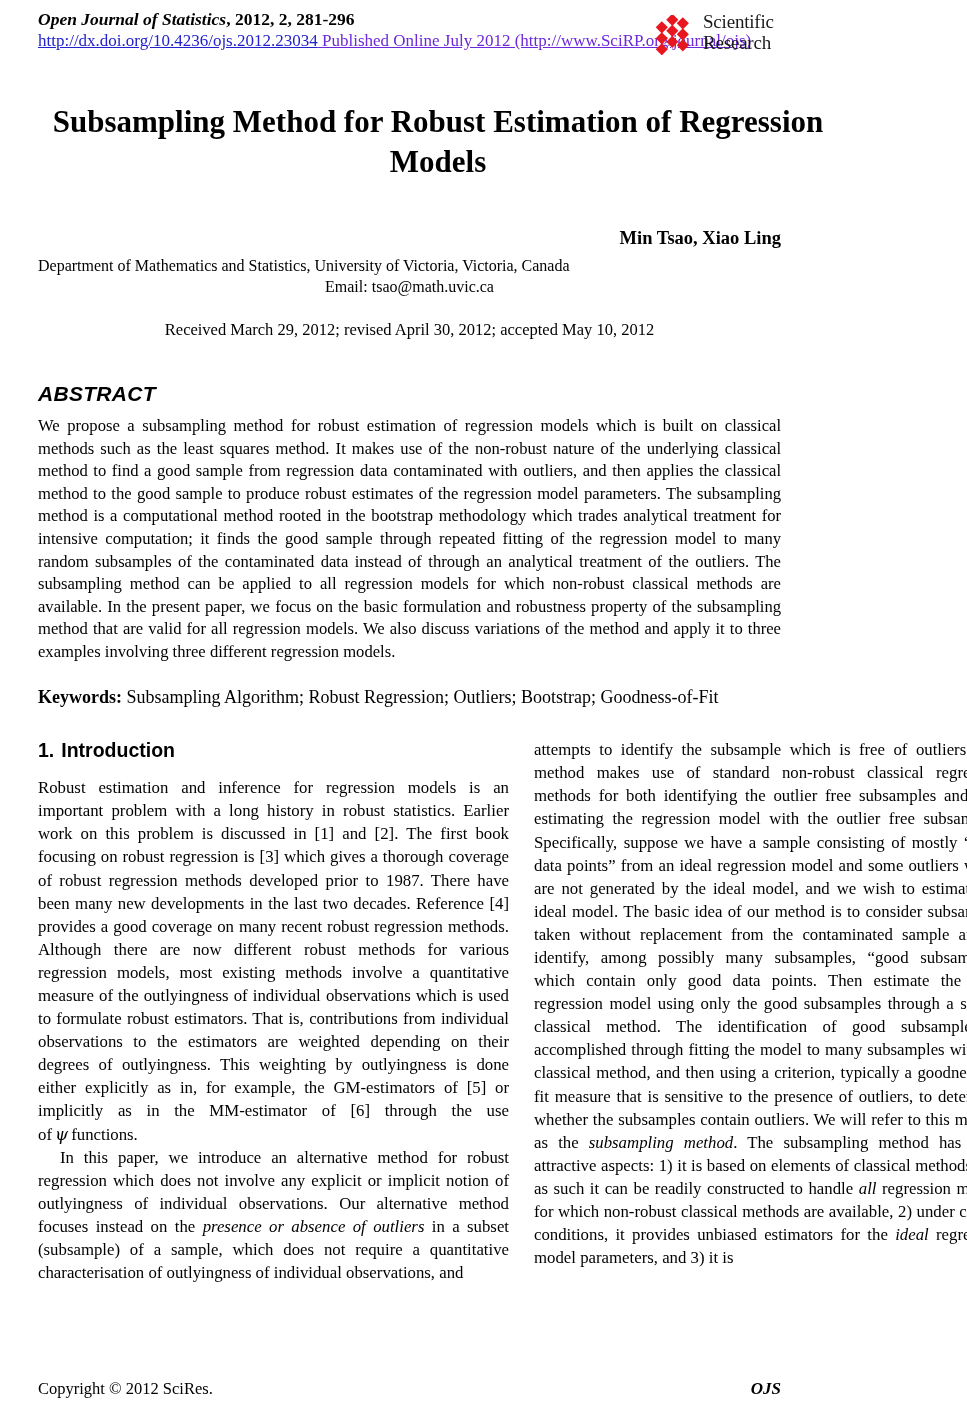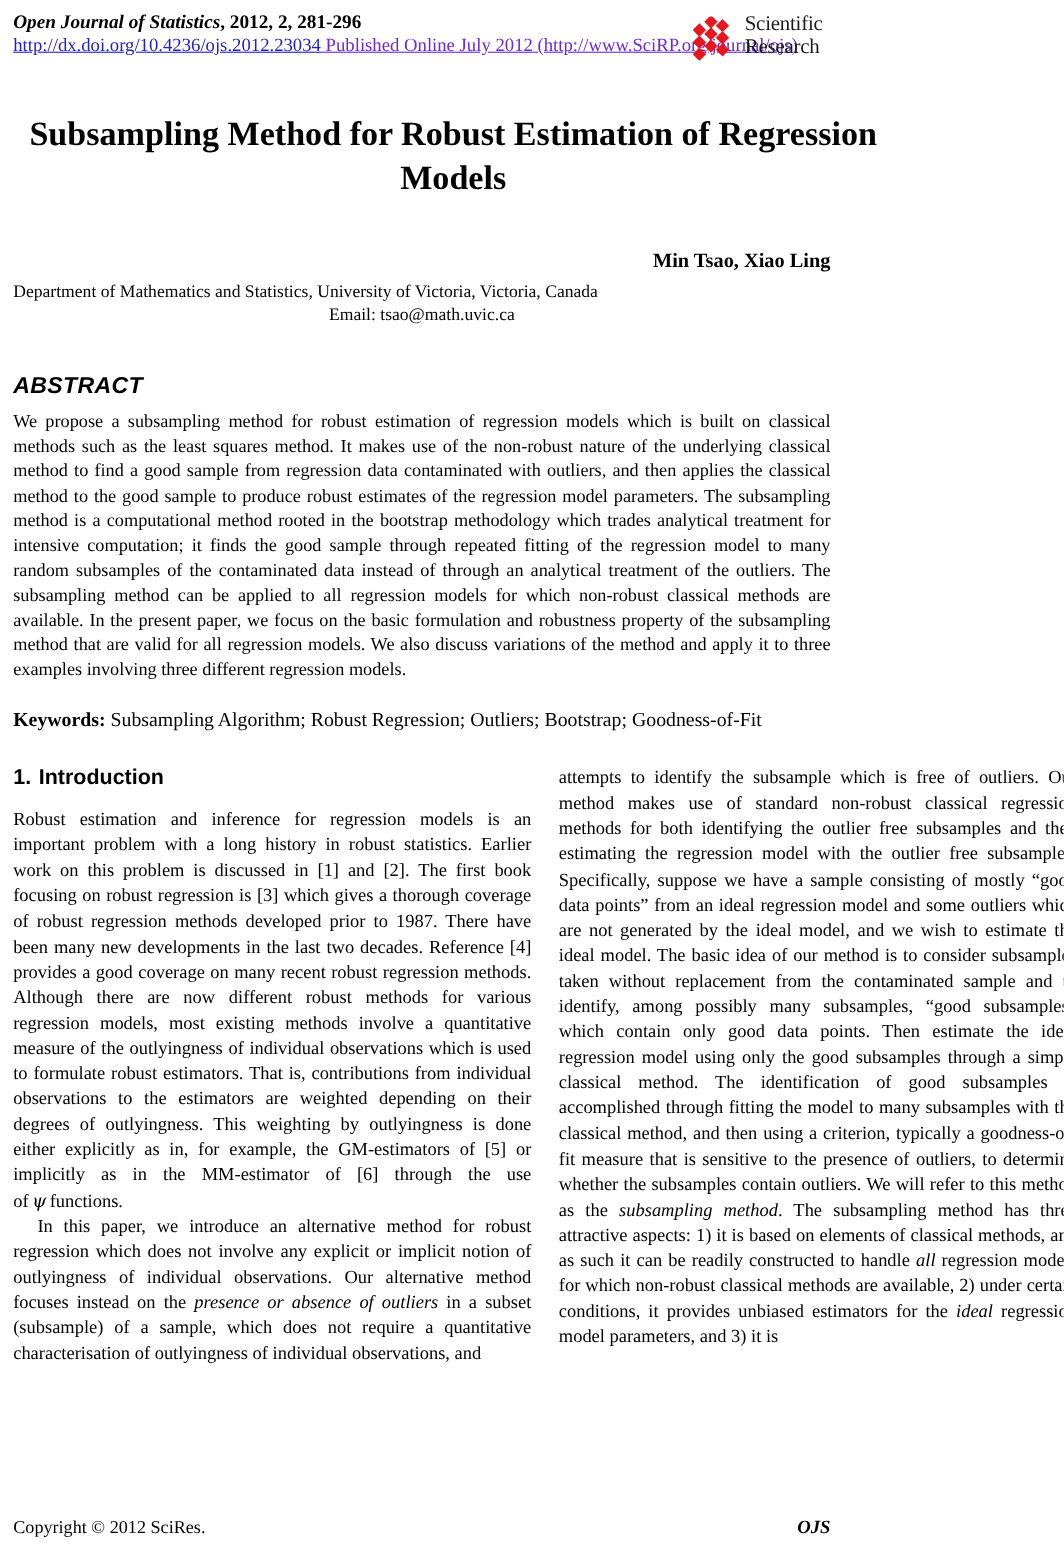--- a/index.html
+++ b/index.html
@@ -14,20 +14,21 @@
     color: #000000;
     position: relative;
     overflow: hidden;
   }
   .page {
     width: 767px;
     height: 1417px;
     box-sizing: border-box;
     padding: 8px 12px 0 12px;
     position: relative;
+    margin-left: 26px;
   }
 
   
   .masthead {
     position: relative;
     height: 52px;
   }
   .masthead-text {
     position: absolute;
     left: 0;
@@ -236,20 +237,21 @@
         <div>Research</div>
       </div>
     </div>
   </div>
 
   <h1 class="title">Subsampling Method for Robust Estimation of Regression Models</h1>
 
   <div class="authors">Min Tsao, Xiao Ling</div>
   <div class="affiliation">Department of Mathematics and Statistics, University of Victoria, Victoria, Canada</div>
   <div class="email">Email: tsao@math.uvic.ca</div>
+  <div class="dates">Received March 29, 2012; revised April 30, 2012; accepted May 10, 2012</div>
 
   <div class="abstract-heading">ABSTRACT</div>
   <div class="abstract-body">We propose a subsampling method for robust estimation of regression models which is built on classical methods such as the least squares method. It makes use of the non-robust nature of the underlying classical method to find a good sample from regression data contaminated with outliers, and then applies the classical method to the good sample to produce robust estimates of the regression model parameters. The subsampling method is a computational method rooted in the bootstrap methodology which trades analytical treatment for intensive computation; it finds the good sample through repeated fitting of the regression model to many random subsamples of the contaminated data instead of through an analytical treatment of the outliers. The subsampling method can be applied to all regression models for which non-robust classical methods are available. In the present paper, we focus on the basic formulation and robustness property of the subsampling method that are valid for all regression models. We also discuss variations of the method and apply it to three examples involving three different regression models.</div>
 
   <div class="keywords">
     <b>Keywords:</b>
     <span>Subsampling Algorithm; Robust Regression; Outliers; Bootstrap; Goodness-of-Fit</span>
   </div>
 
   <div class="columns">

